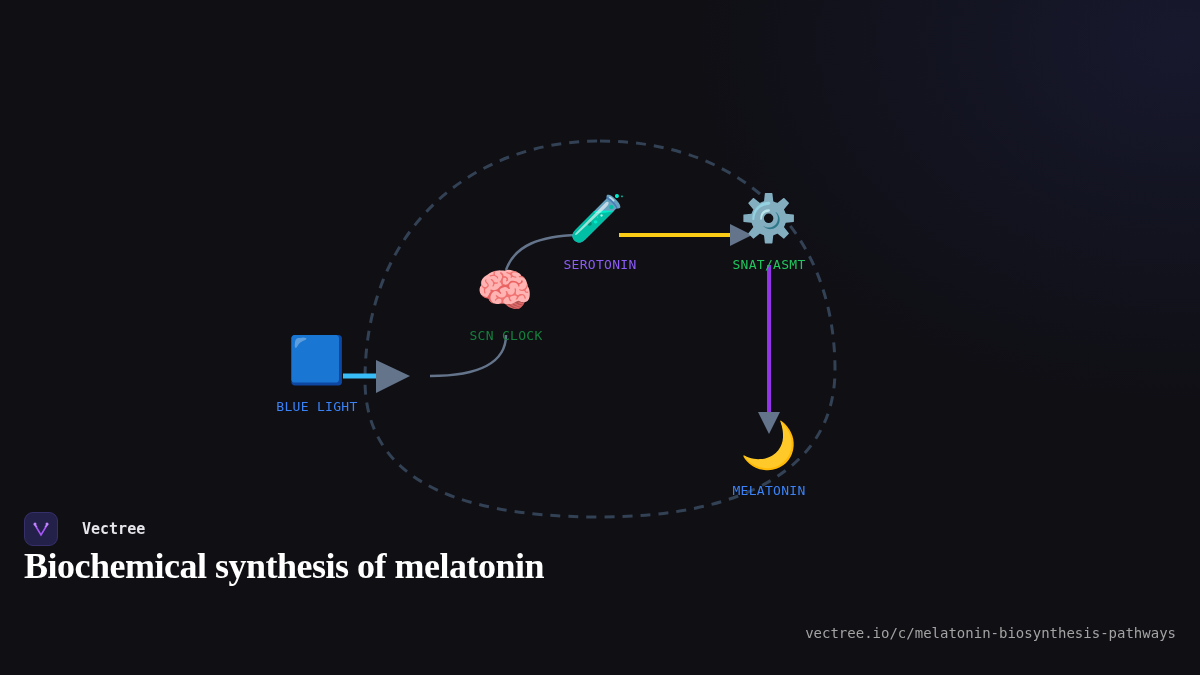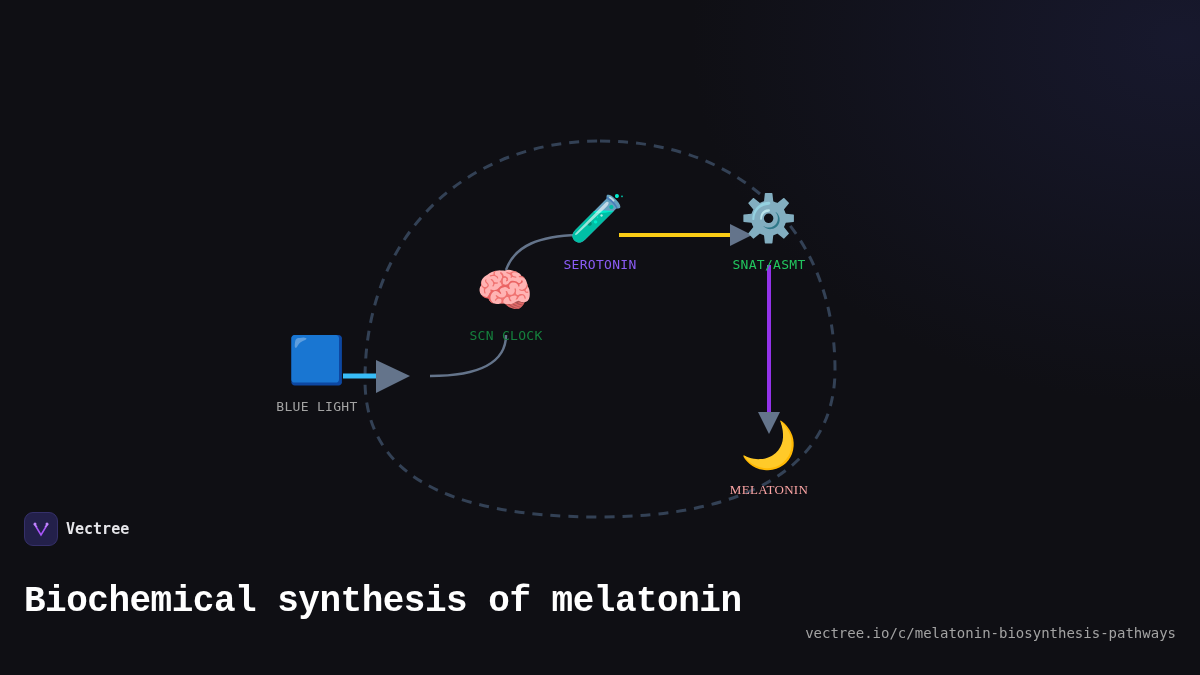--- a/index.html
+++ b/index.html
@@ -18,37 +18,36 @@
     position:absolute; transform:translate(-50%,-50%);
     font-size:46px; line-height:1;
     font-family:"DejaVu Sans",sans-serif;
   }
   .node-label {
     position:absolute; transform:translate(-50%,-50%);
     font-size:13px; letter-spacing:0.3px; white-space:nowrap;
     font-family:"DejaVu Sans Mono","Liberation Mono",monospace;
   }
   .brand {
-    position:absolute; left:24px; top:512px; display:flex; align-items:center; gap:8px;
+    position:absolute; left:24px; top:512px; display:flex; align-items:center; gap:24px;
   }
   .brand-logo {
     width:34px; height:34px; border-radius:9px;
     background:#23204a; border:1px solid #35306a;
     display:flex; align-items:center; justify-content:center; box-sizing:border-box;
   }
   .brand-name {
     color:#e6e6ea; font-size:15px; font-weight:bold;
     font-family:"DejaVu Sans Mono","Liberation Mono",monospace;
   }
   .title {
     position:absolute; left:24px; top:550px; width:800px;
     color:#ffffff; font-size:36px; font-weight:bold; line-height:32px;
-    font-family:Liberation Mono, monospace;
+    font-family:Liberation Serif, serif;
     letter-spacing:-0.5px;
-    margin-top:36px;
   }
   .url {
     position:absolute; right:24px; top:625px;
     color:#a3a3a3; font-size:14px;
     font-family:"DejaVu Sans Mono","Liberation Mono",monospace;
   }
 </style>
 </head>
 <body>
 
@@ -65,33 +64,33 @@
   <path d="M 506 270 C 515 245, 540 236, 578 235" fill="none" stroke="#64748b" stroke-width="2.5"></path>
 
   <line x1="619" y1="235" x2="732" y2="235" stroke="#facc15" stroke-width="4"></line>
   <polygon points="730,224 752,235 730,246" fill="#64748b"></polygon>
 
   <line x1="769" y1="265" x2="769" y2="414" stroke="#9333ea" stroke-width="4"></line>
   <polygon points="758,412 769,434 780,412" fill="#64748b"></polygon>
 </svg>
 
 <div class="node-emoji" style="left:317px; top:360px;">🟦</div>
-<div class="node-label" style="left:317px; top:406px; color:#a3a3a3;">BLUE LIGHT</div>
+<div class="node-label" style="left:317px; top:406px; color:#3b82f6;">BLUE LIGHT</div>
 
 <div class="node-emoji" style="left:505px; top:290px;">🧠</div>
 <div class="node-label" style="left:506px; top:335px; color:#15803d;">SCN CLOCK</div>
 
 <div class="node-emoji" style="left:598px; top:218px;">🧪</div>
 <div class="node-label" style="left:600px; top:264px; color:#8b5cf6;">SEROTONIN</div>
 
 <div class="node-emoji" style="left:769px; top:218px;">⚙️</div>
 <div class="node-label" style="left:769px; top:264px; color:#22c55e;">SNAT/ASMT</div>
 
 <div class="node-emoji" style="left:769px; top:445px;">🌙</div>
-<div class="node-label" style="left:769px; top:490px; color:#fca5a5;font-family:Liberation Serif, serif;">MELATONIN</div>
+<div class="node-label" style="left:769px; top:490px; color:#3b82f6;">MELATONIN</div>
 
 <div class="brand">
   <div class="brand-logo">
     <svg width="20" height="20" viewBox="0 0 20 20">
       <path d="M4 6 L10 16 L16 6" fill="none" stroke="#a855f7" stroke-width="1.6"></path>
       <path d="M3 5 L6 8 M17 5 L14 8" fill="none" stroke="#c084fc" stroke-width="1.4"></path>
       <circle cx="4" cy="5" r="1.5" fill="#c084fc"></circle>
       <circle cx="16" cy="5" r="1.5" fill="#c084fc"></circle>
     </svg>
   </div>

